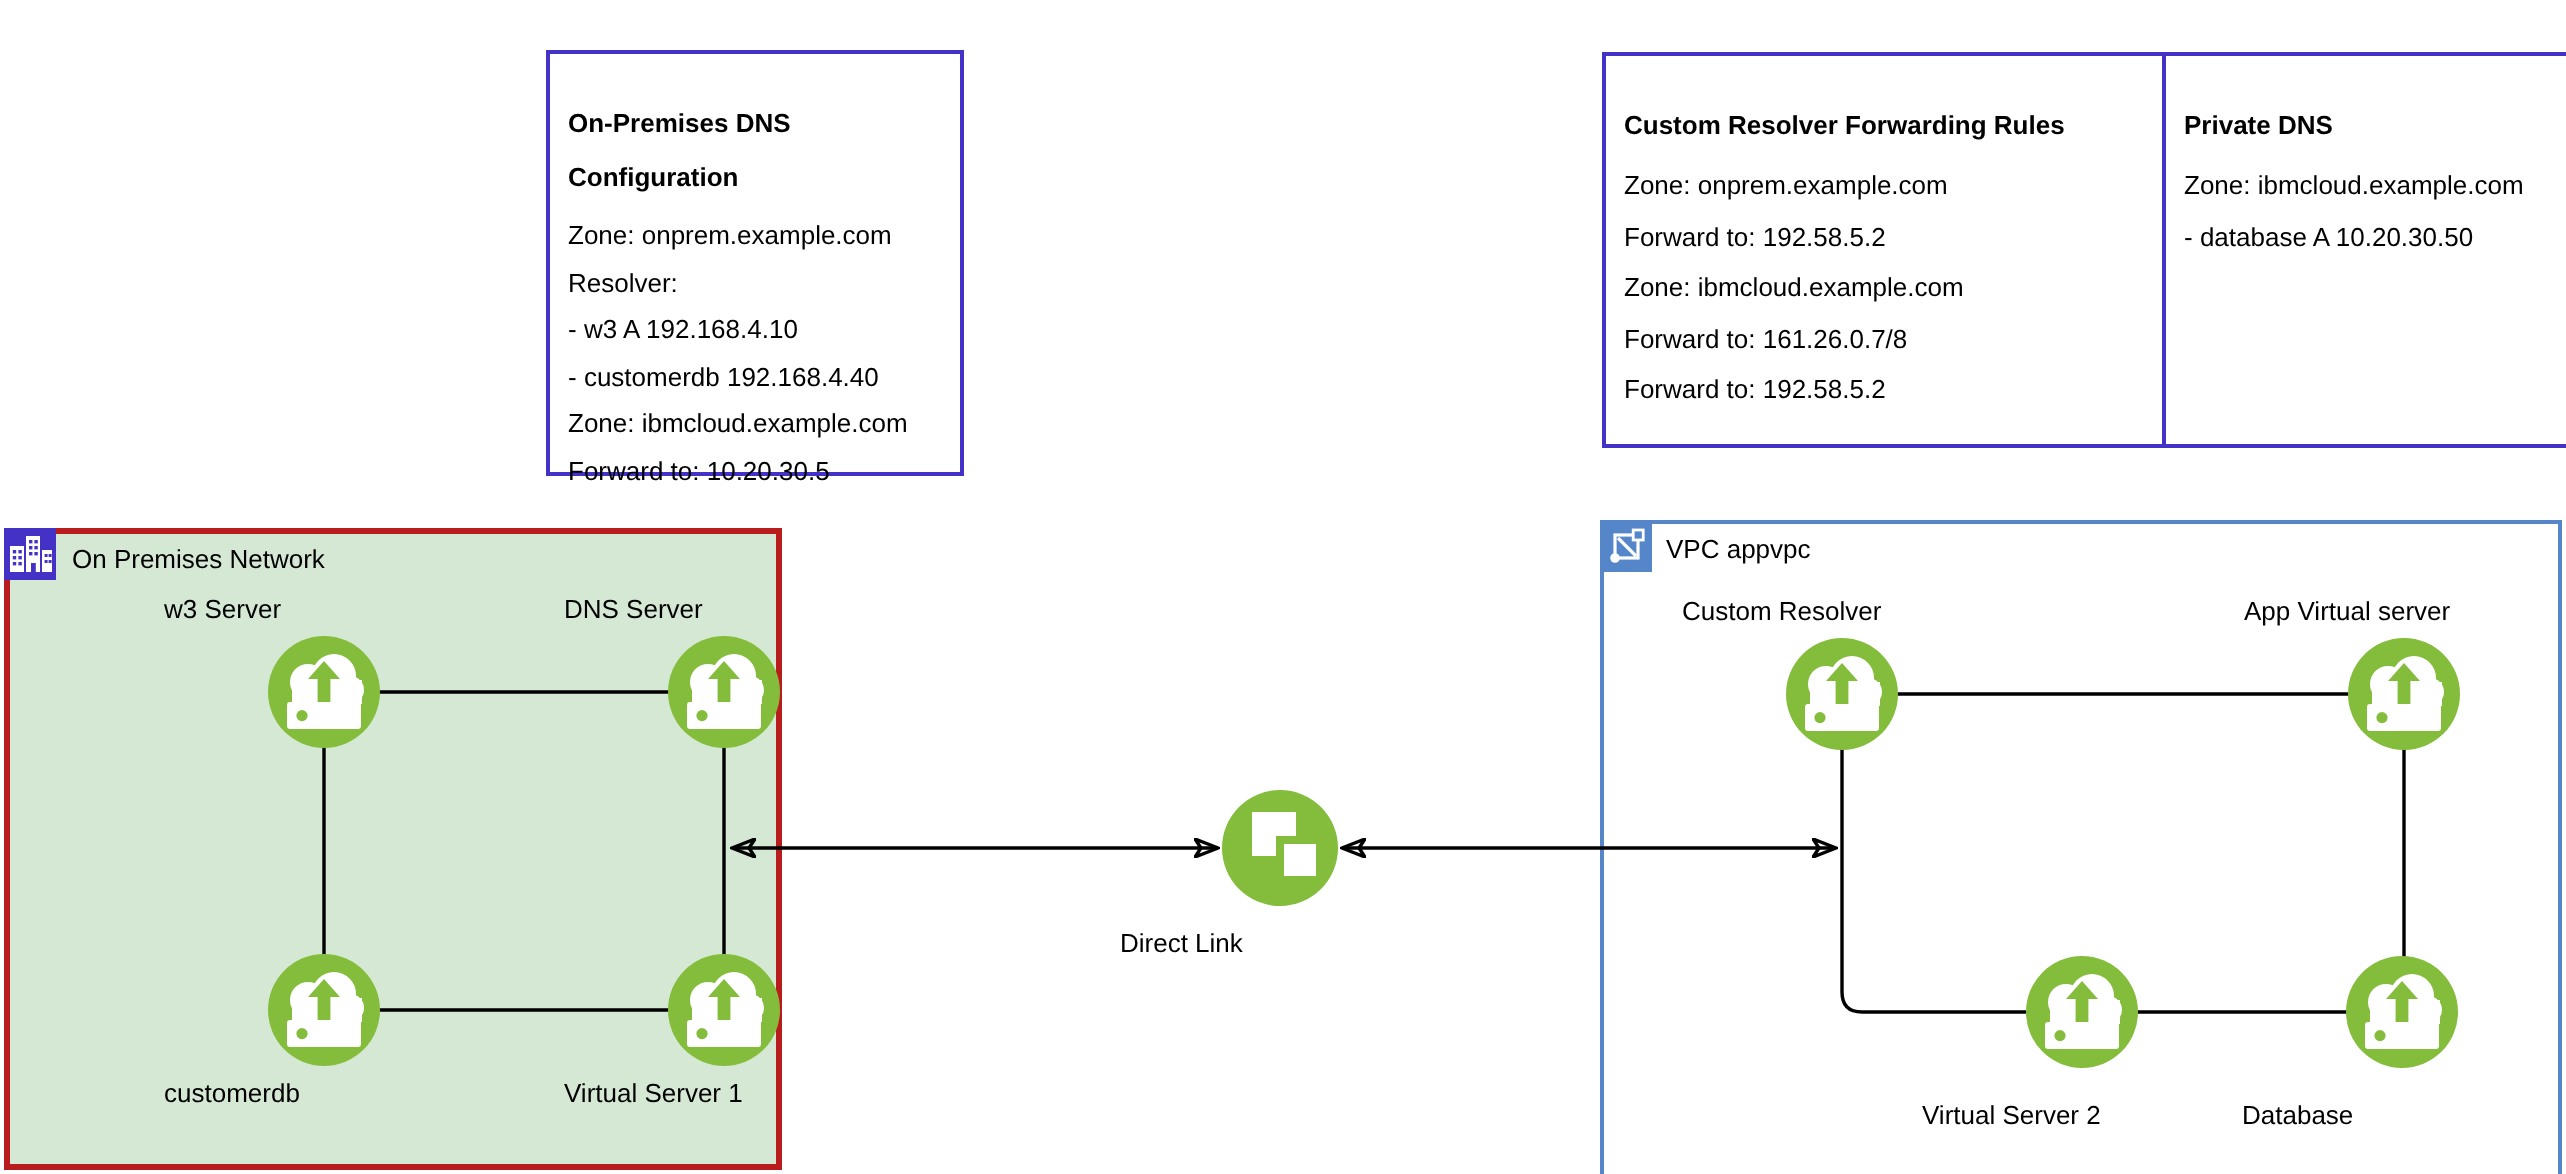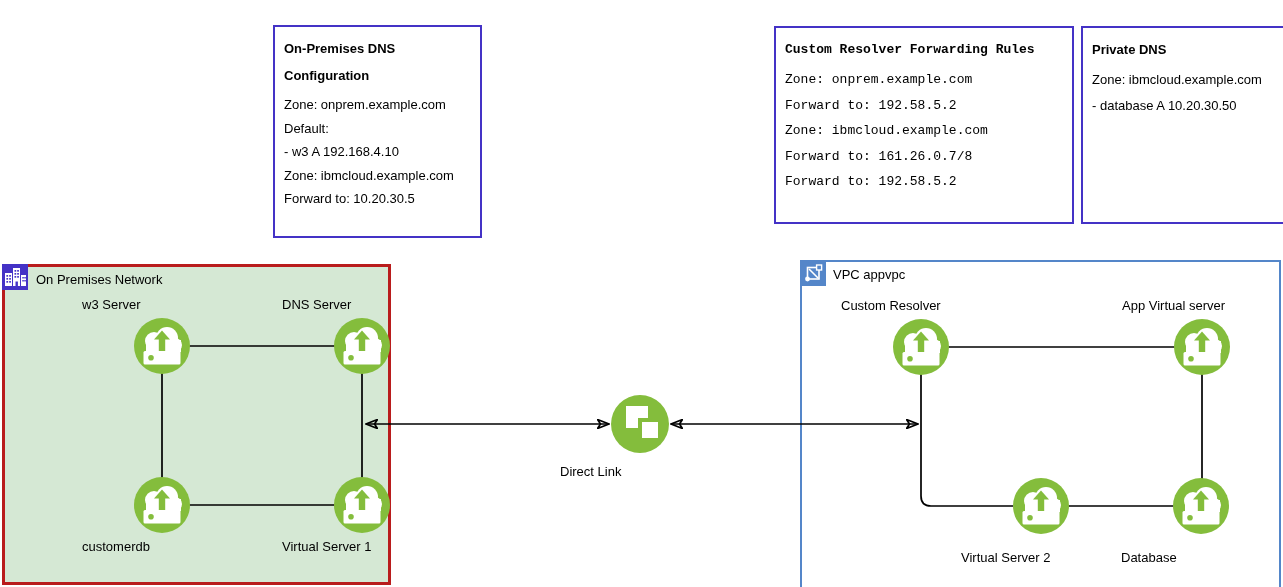--- a/index.html
+++ b/index.html
@@ -4,28 +4,28 @@
 <style>
   html,body{margin:0;padding:0;background:#ffffff;}
   #canvas{
     position:relative;width:1283px;height:587px;background:#ffffff;
     font-family:"Liberation Sans","DejaVu Sans",sans-serif;
     font-size:13px;color:#000;overflow:hidden;
   }
   
   .note{
     position:absolute;background:#ffffff;border:2px solid #4432C6;
-    box-sizing:border-box;padding:8px 9px;
+    box-sizing:border-box;padding:21px 9px;
   }
   .note-title{font-weight:bold;line-height:27px;margin-bottom:4px;}
   .note .line{line-height:25.5px;white-space:nowrap;}
   .note--tall .line{line-height:23.5px;}
   #note-onprem-dns{left:273px;top:25px;width:209px;height:213px;}
   #note-onprem-dns .note-title{max-width:165px;}
-  #note-resolver-rules{left:774px;top:26px;width:300px;height:198px;font-family:Liberation Mono, monospace;}
+  #note-resolver-rules{left:801px;top:26px;width:300px;height:198px;}
   #note-private-dns{left:1081px;top:26px;width:208px;height:198px;}
   
   .container{position:absolute;box-sizing:border-box;}
   #container-onprem{
     left:2px;top:264px;width:389px;height:321px;
     background:#D5E8D4;border:3px solid #b91c1c;
   }
   #container-vpc{
     left:800px;top:260px;width:481px;height:390px;
     background:#ffffff;border:2px solid #5486C9;
@@ -173,22 +173,23 @@
   <div class="node-label" style="left:961px;top:550px">Virtual Server 2</div>
 
   <svg class="node-icon" style="left:1173px;top:478px" viewBox="0 0 56 56">
       <use href="#vsi"></use>
     </svg>
   <div class="node-label" style="left:1121px;top:550px">Database</div>
 
   <div class="note note--tall" id="note-onprem-dns">
     <div class="note-title">On-Premises DNS Configuration</div>
     <div class="line">Zone: onprem.example.com</div>
-    <div class="line">Default:</div>
+    <div class="line">Resolver:</div>
     <div class="line">- w3 A 192.168.4.10</div>
+    <div class="line">- customerdb 192.168.4.40</div>
     <div class="line">Zone: ibmcloud.example.com</div>
     <div class="line">Forward to: 10.20.30.5</div>
   </div>
 
   <div class="note" id="note-resolver-rules">
     <div class="note-title">Custom Resolver Forwarding Rules</div>
     <div class="line">Zone: onprem.example.com</div>
     <div class="line">Forward to: 192.58.5.2</div>
     <div class="line">Zone: ibmcloud.example.com</div>
     <div class="line">Forward to: 161.26.0.7/8</div>

